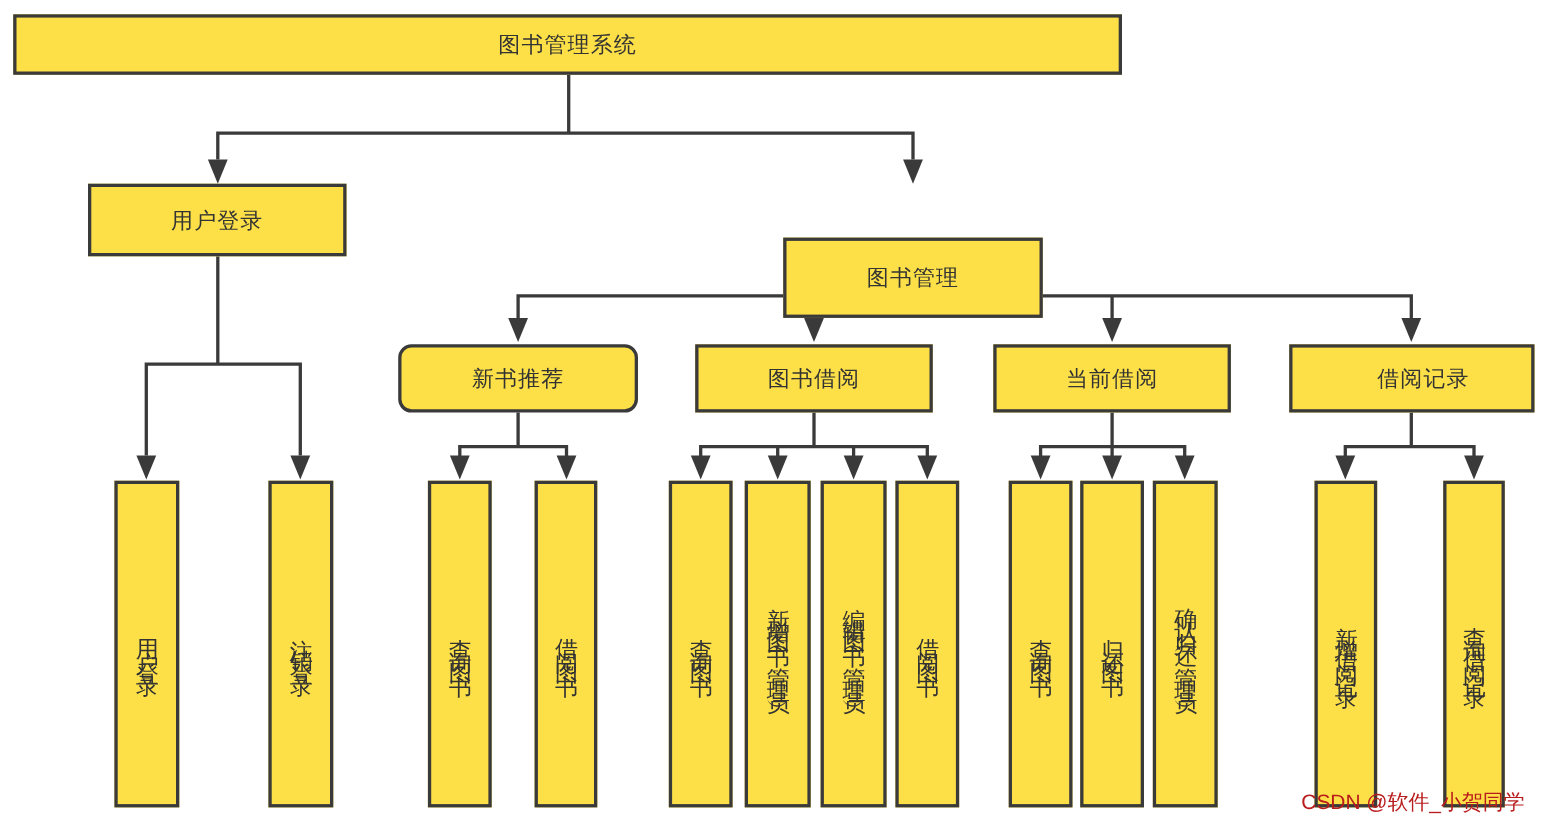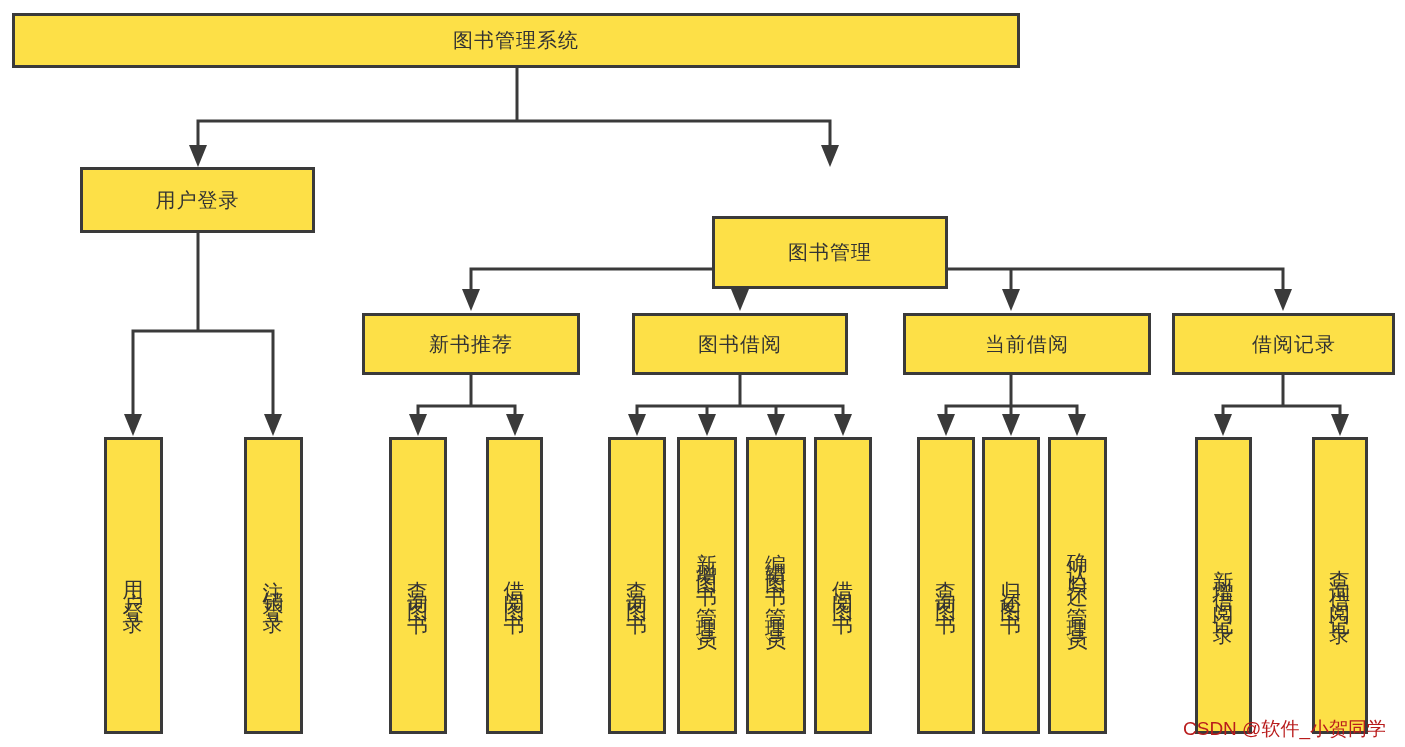--- a/index.html
+++ b/index.html
@@ -119,27 +119,27 @@
     <span>图书管理系统</span>
   </div>
 
   <div class="node hnode" style="left:80px; top:167px; width:235px; height:66px;">
     <span>用户登录</span>
   </div>
   <div class="node hnode" style="left:712px; top:168px; width:236px; height:73px;margin-top:48px;">
     <span>图书管理</span>
   </div>
 
-  <div class="node hnode" style="left:362px; top:313px; width:218px; height:62px;">
+  <div class="node hnode" style="left:362px; top:313px; width:218px; height:62px;border-radius:12px;">
     <span>新书推荐</span>
   </div>
   <div class="node hnode" style="left:632px; top:313px; width:216px; height:62px;font-family:Liberation Mono, monospace;">
     <span>图书借阅</span>
   </div>
-  <div class="node hnode" style="left:903px; top:313px; width:248px; height:62px;">
+  <div class="node hnode" style="left:903px; top:313px; width:216px; height:62px;">
     <span>当前借阅</span>
   </div>
   <div class="node hnode" style="left:1172px; top:313px; width:223px; height:62px;padding-left:21px;">
     <span>借阅记录</span>
   </div>
 
   <div class="node vnode" style="left:104px; top:437px; width:59px; height:297px;">
     <span class="vtext">用户登录</span>
   </div>
   <div class="node vnode" style="left:244px; top:437px; width:59px; height:297px;">

